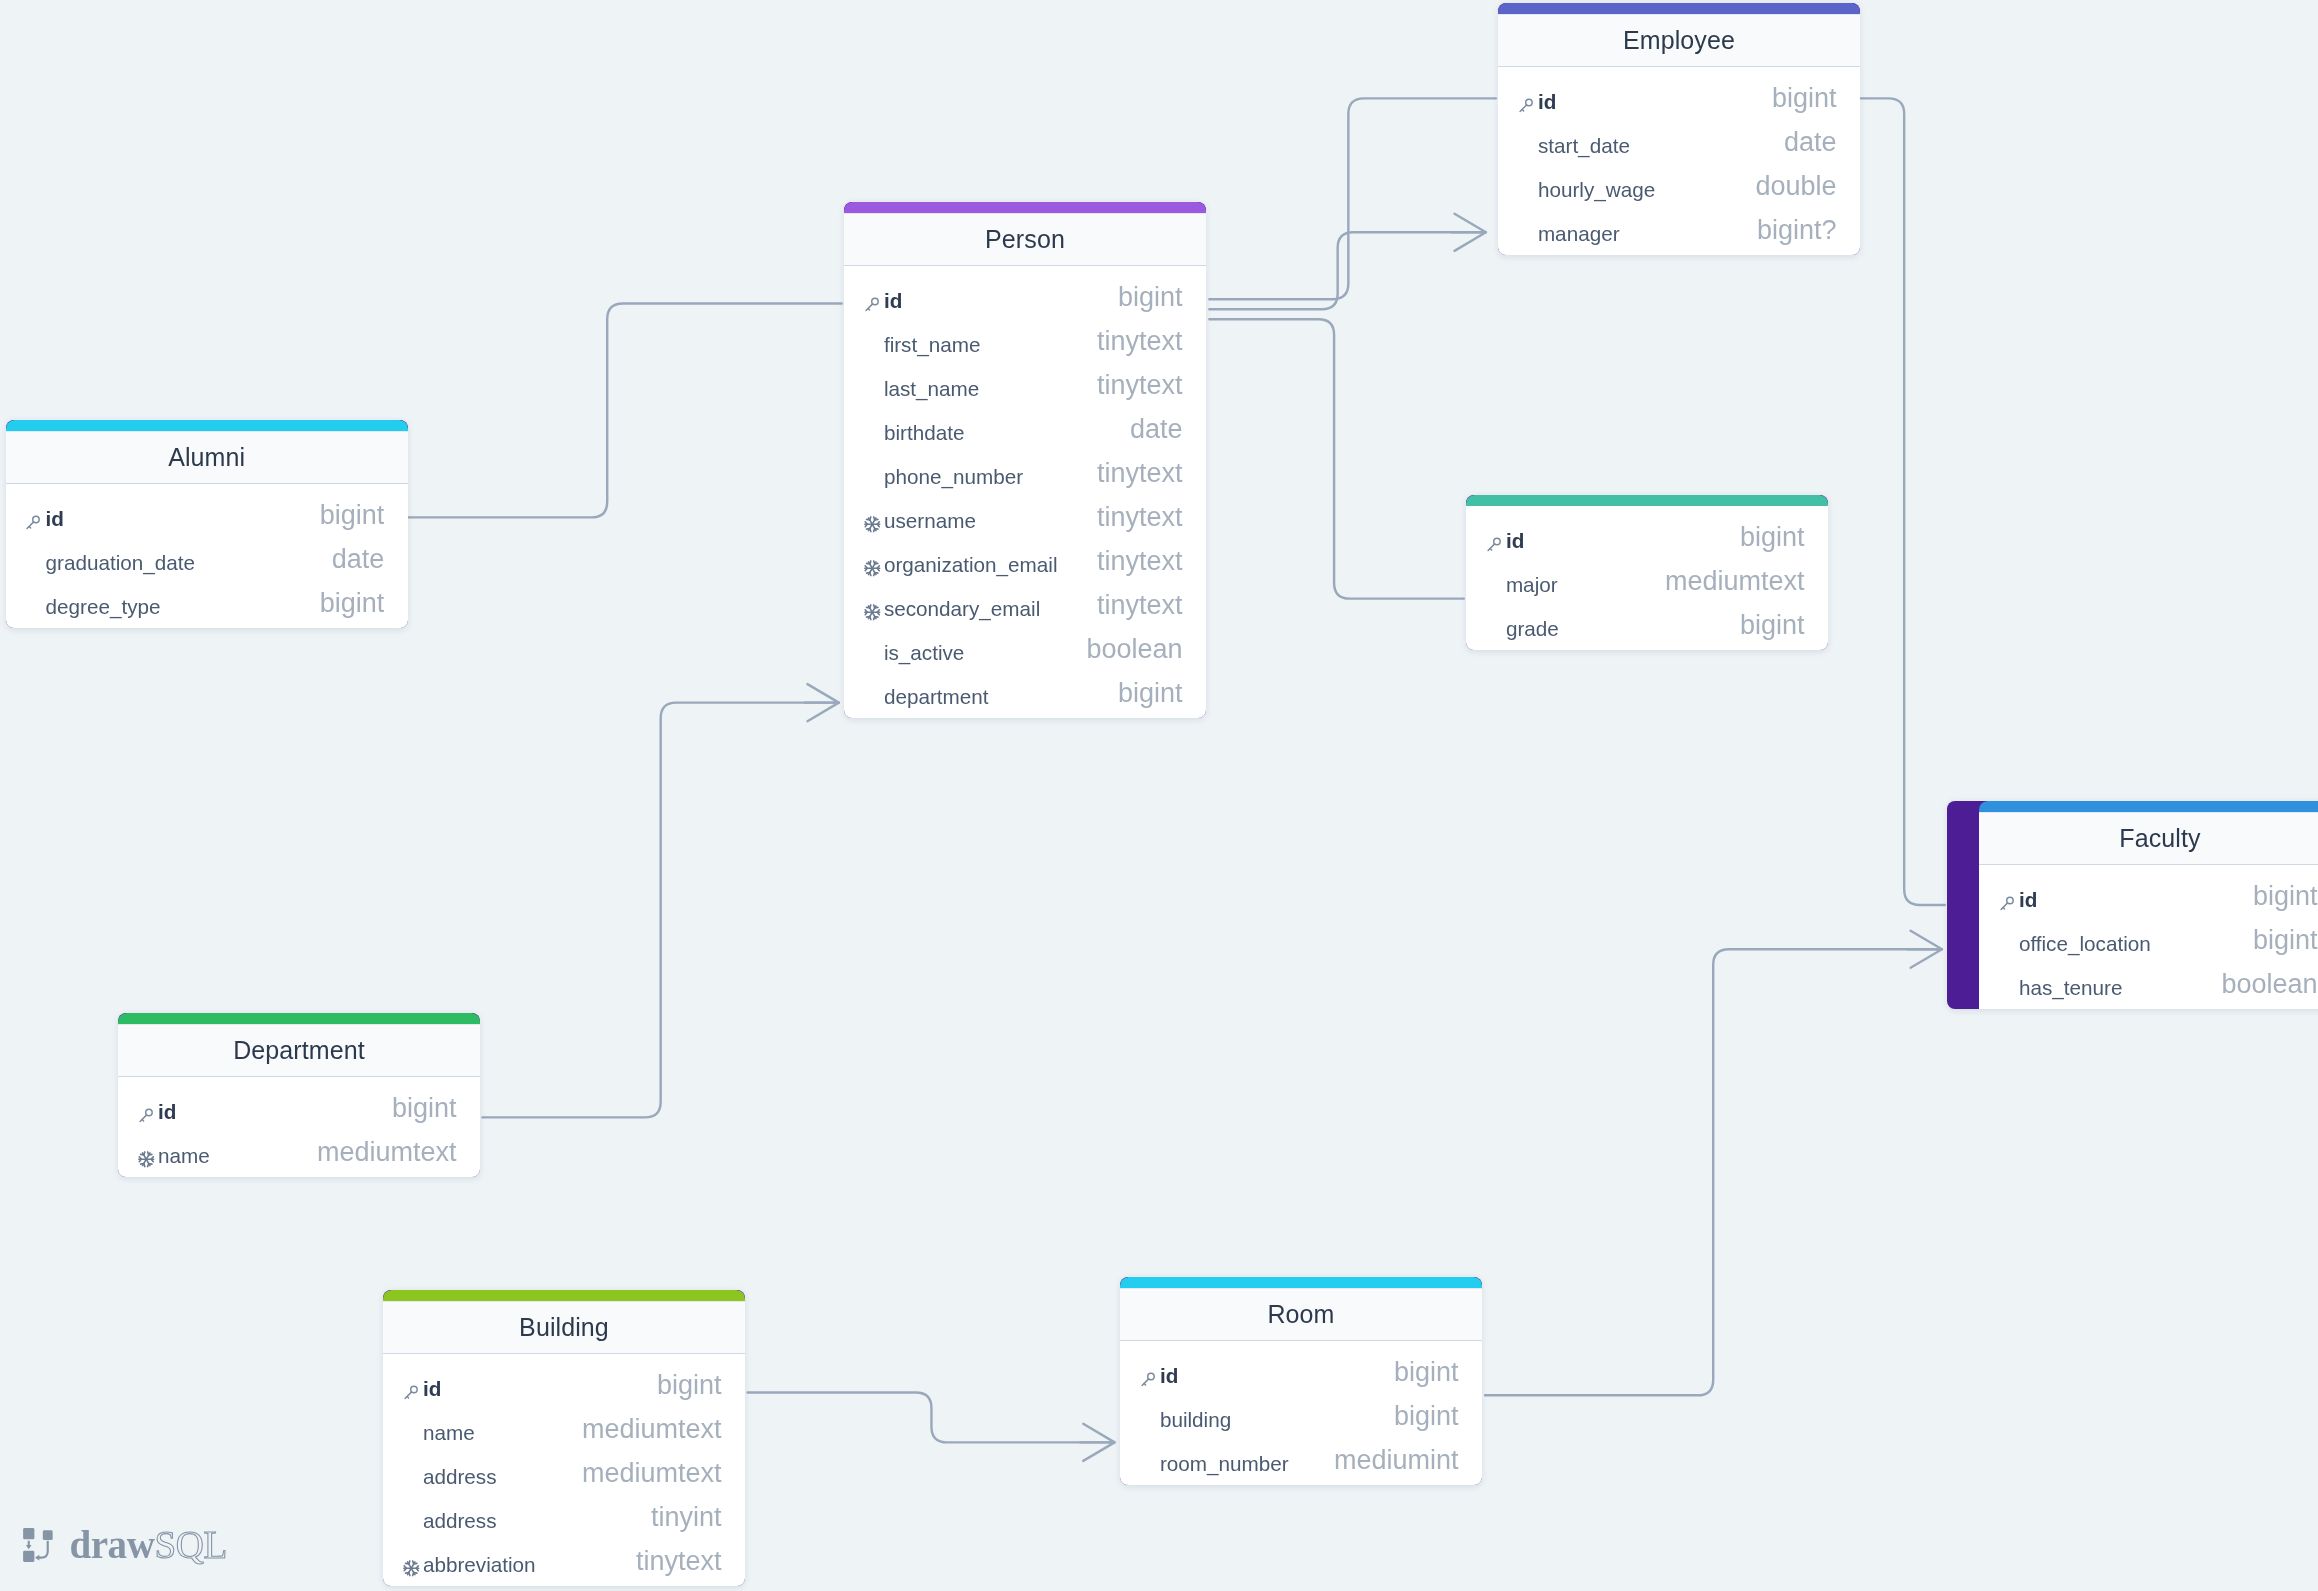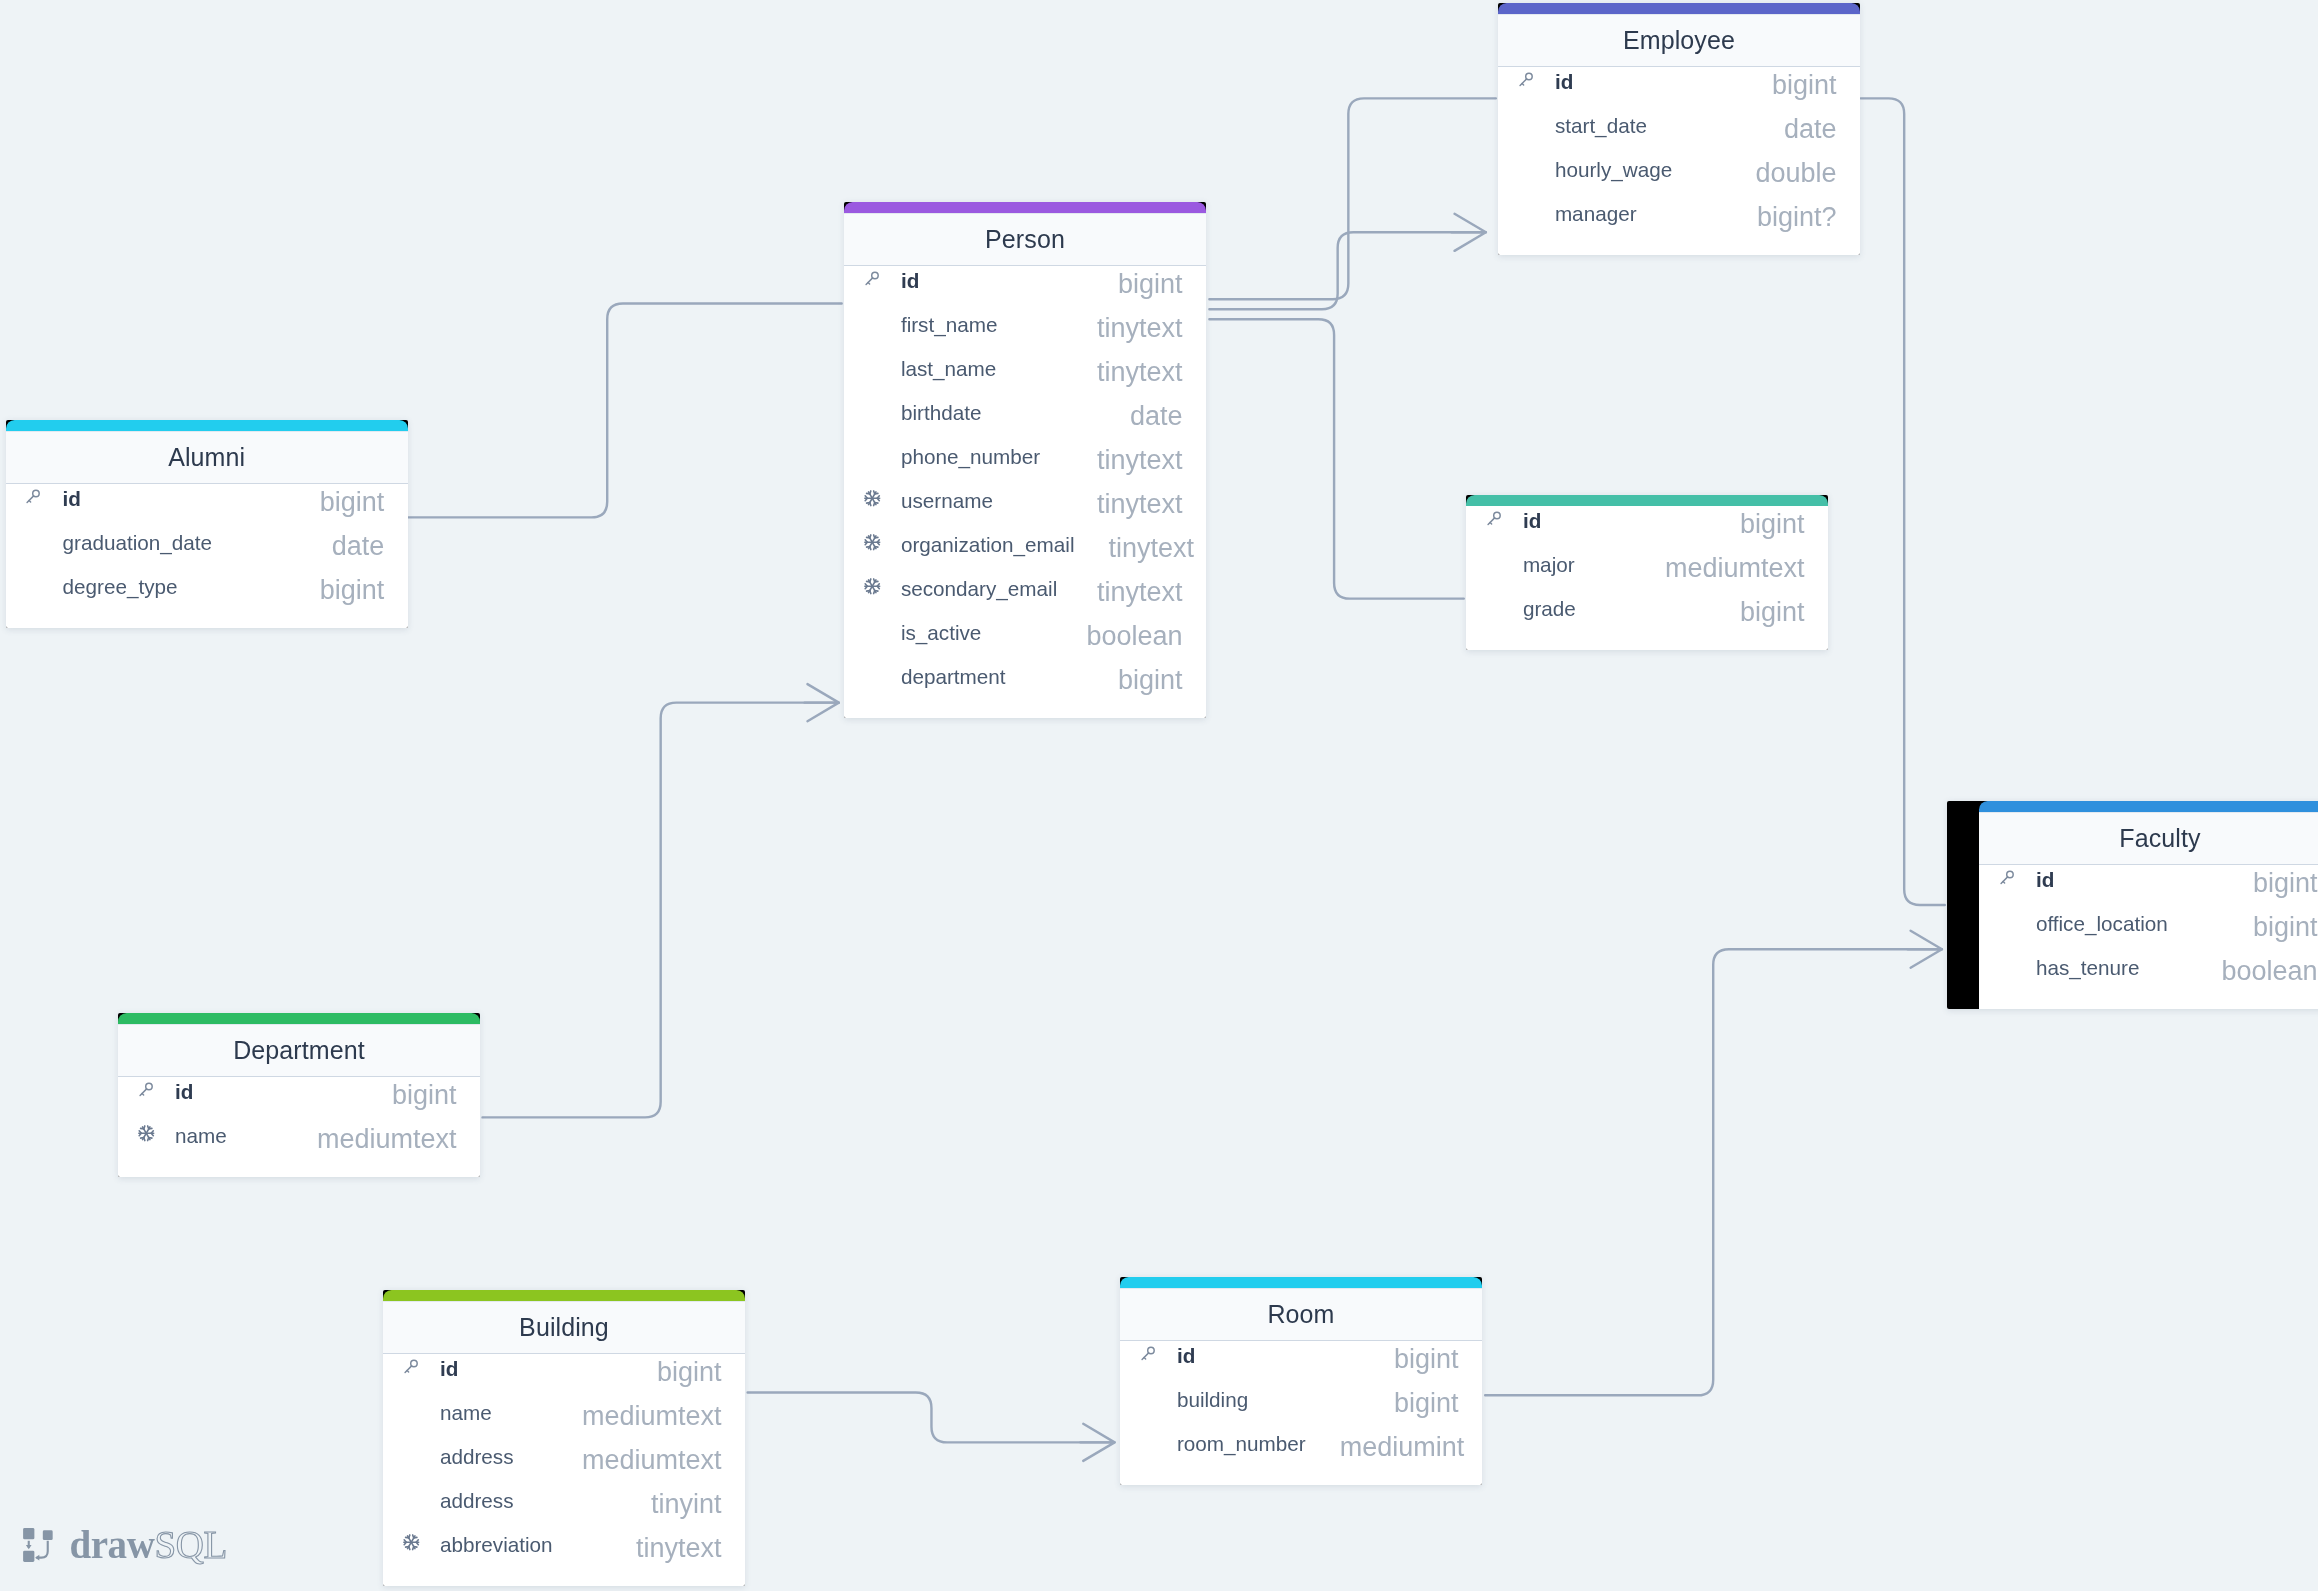--- a/index.html
+++ b/index.html
@@ -26,22 +26,22 @@
     left: 0;
     top: 0;
     width: 2319px;
     height: 1592px;
     pointer-events: none;
   }
 
   
   .table-card {
     position: absolute;
-    border-radius: 2px;
-    background: #000000;
+    border-radius: 8px;
+    background: #4c1d95;
     box-shadow: 0 1.4px 6.4px rgba(70, 90, 120, 0.14);
     overflow: hidden;
   }
   .card-accent {
     height: 10.7px;
     width: 100%;
     border-top-left-radius: 8.6px;
     border-top-right-radius: 8.6px;
   }
   .card-title {
@@ -56,24 +56,23 @@
     color: #2d3a4e;
     letter-spacing: 0.1px;
   }
   .card-body {
     background: #ffffff;
     padding: 3.6px 0 8.6px 0;
   }
   .col-row {
     height: 44px;
     display: flex;
-    align-items: flex-start;
+    align-items: flex-end;
     padding: 0 23.5px 0 18.5px;
     box-sizing: border-box;
-    gap: 17px;
   }
   .col-icon {
     width: 21.4px;
     min-width: 21.4px;
     display: flex;
     align-items: center;
     justify-content: flex-start;
   }
   .col-icon svg { display: block; }
   .col-name {

